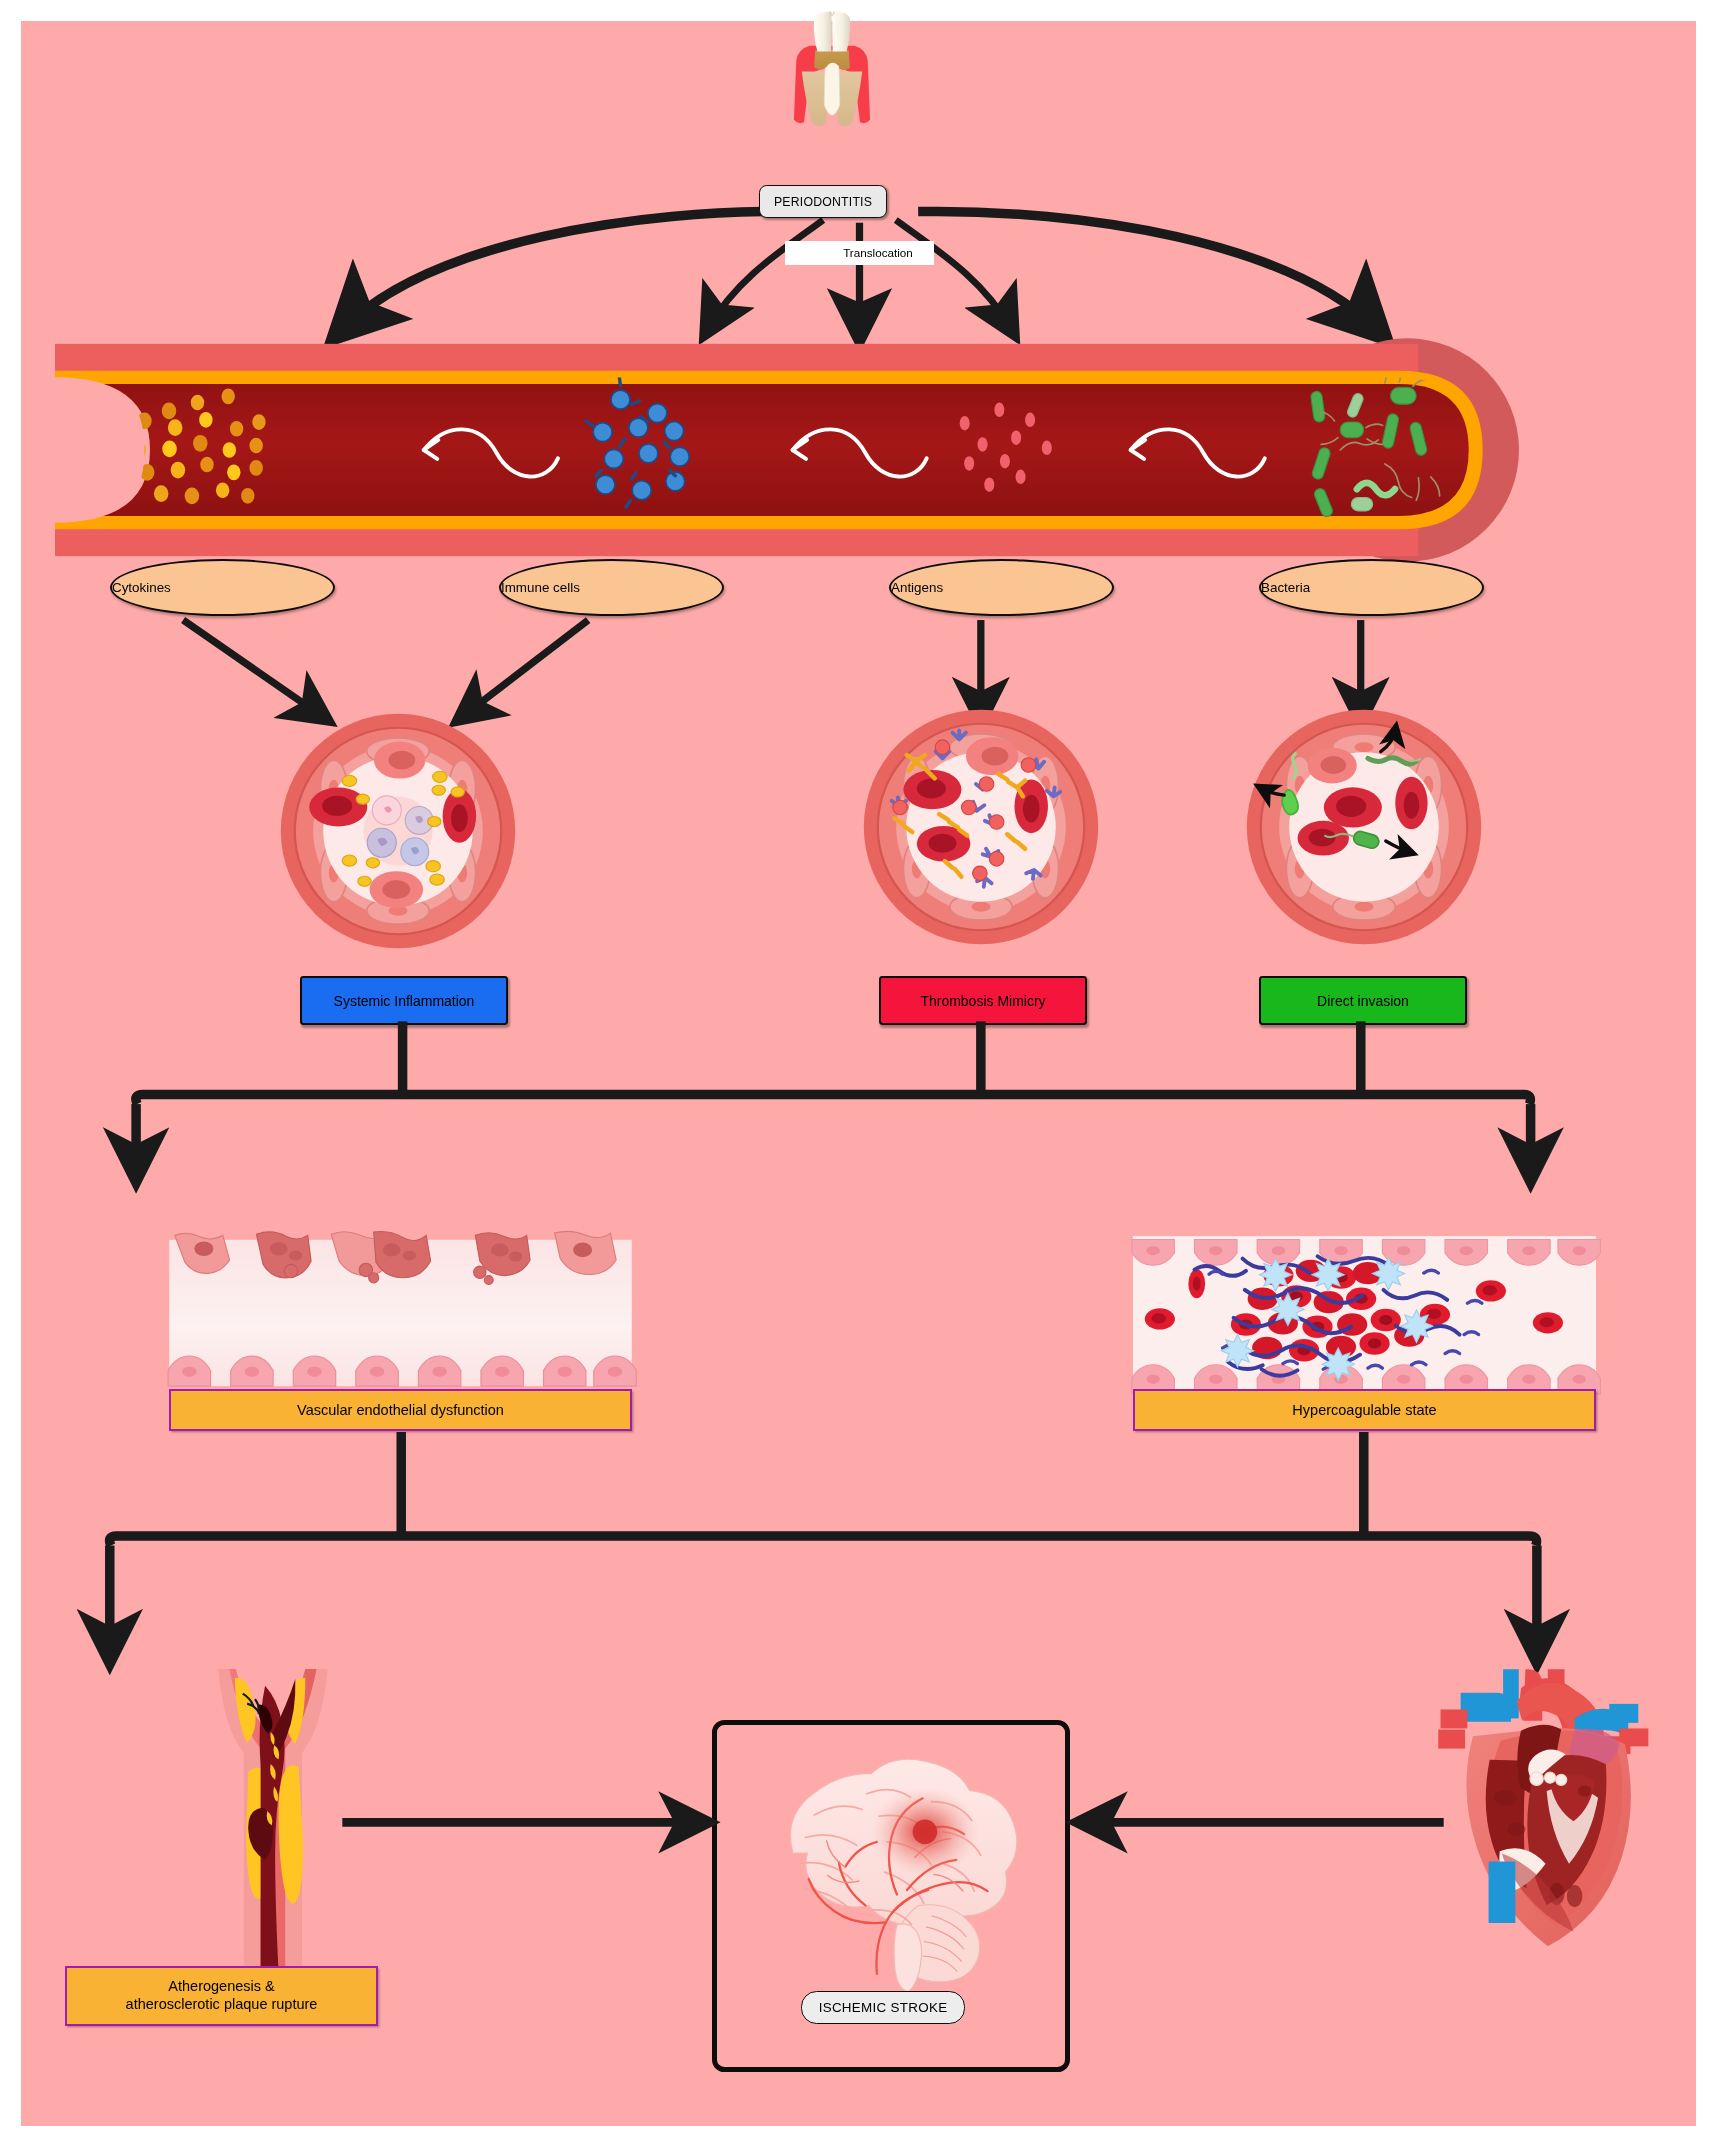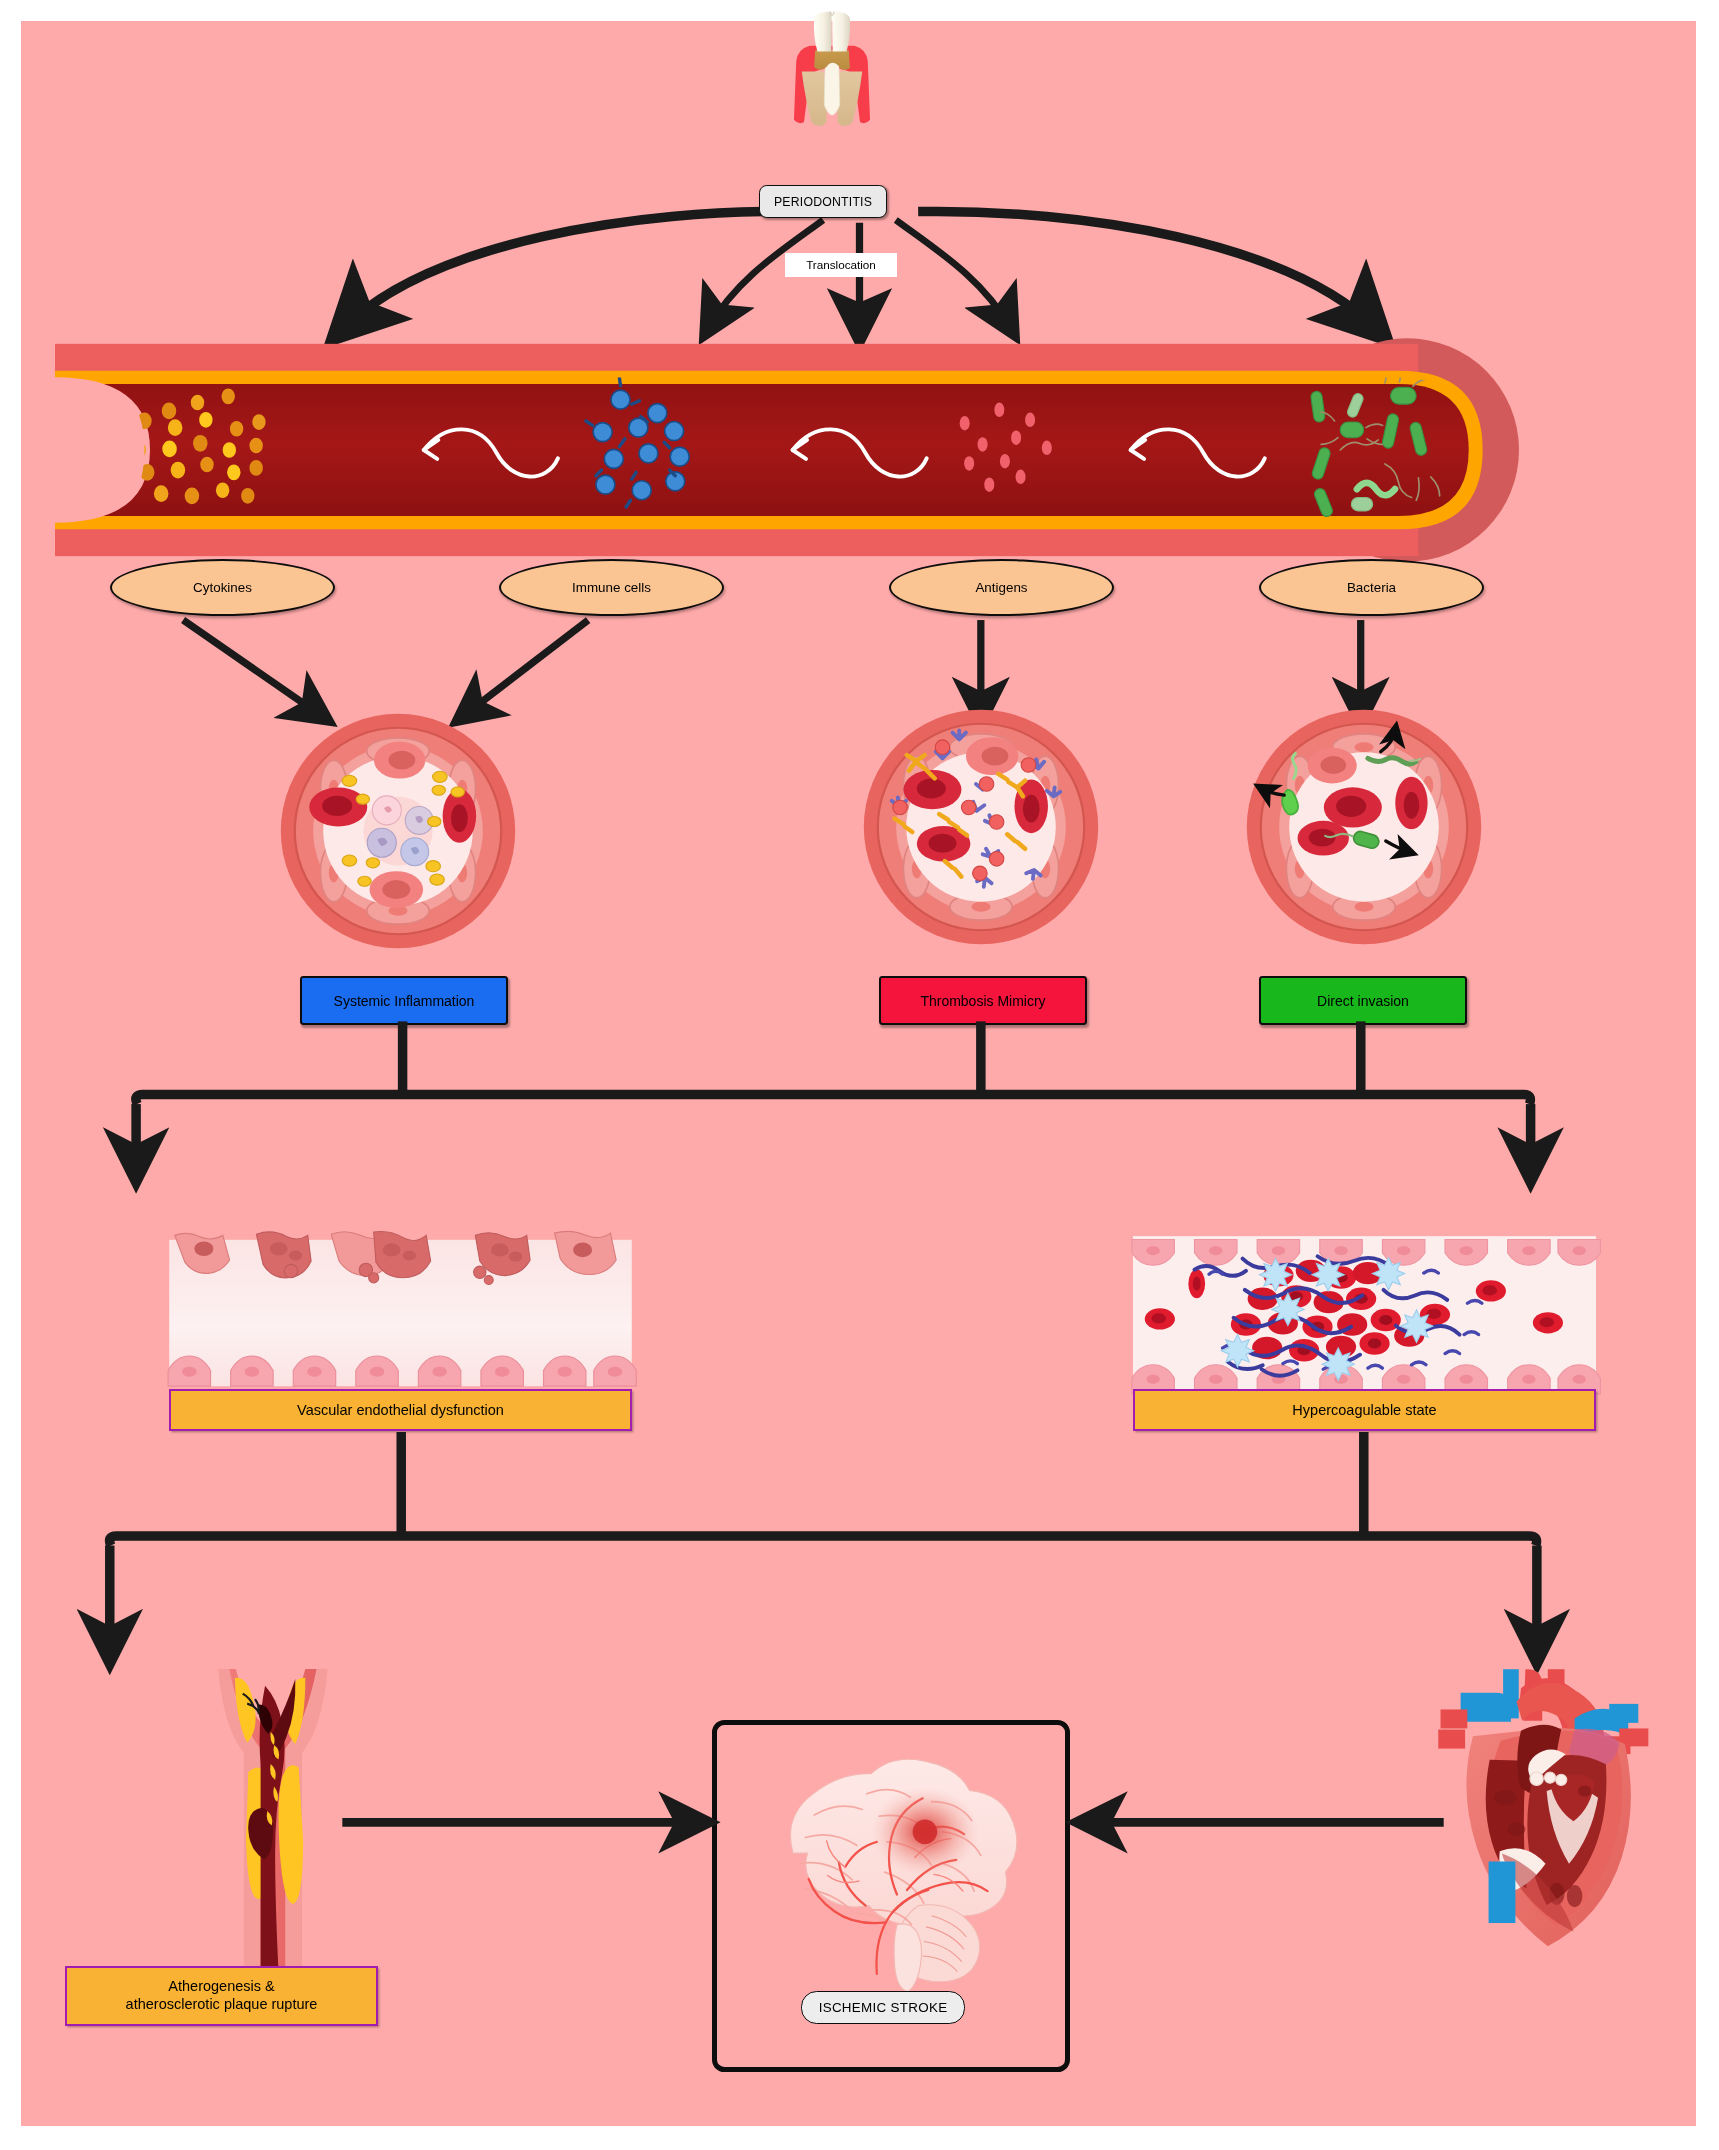--- a/index.html
+++ b/index.html
@@ -9,28 +9,28 @@
   svg{display:block;overflow:visible;}
 
   
   .pill-perio{
     left:738px;top:164px;width:126px;height:31px;
     background:#E9E9E9;border:1.4px solid #111;border-radius:7.8px;
     display:flex;align-items:center;justify-content:center;
     font-size:12.3px;letter-spacing:0.2px;box-shadow:1.1px 1.7px 2.2px rgba(0,0,0,.35);
   }
   .translocation{
-    left:764px;top:232px;width:112px;height:23.5px;background:#fff;
-    display:flex;align-items:center;justify-content:center;font-size:11.7px;
+    left:764px;top:220px;width:112px;height:23.5px;background:#fff;
+    display:flex;align-items:center;justify-content:center;font-size:11.7px;padding-left:37px;
   }
 
   
   .oval{
     background:#FBC493;border:2.2px solid #0d0d0d;border-radius:50%;
-    display:flex;align-items:center;justify-content:center;font-size:13.4px;
+    display:flex;align-items:center;justify-content:flex-start;font-size:13.4px;
     box-shadow:1.1px 2.2px 2.8px rgba(0,0,0,.30);
   }
 
   
   .mbox{
     border:2px solid #0d0d0d;border-radius:3.4px;
     display:flex;align-items:center;justify-content:center;
     font-size:14px;box-shadow:1.7px 2.2px 2.2px rgba(0,0,0,.32);
   }
   

